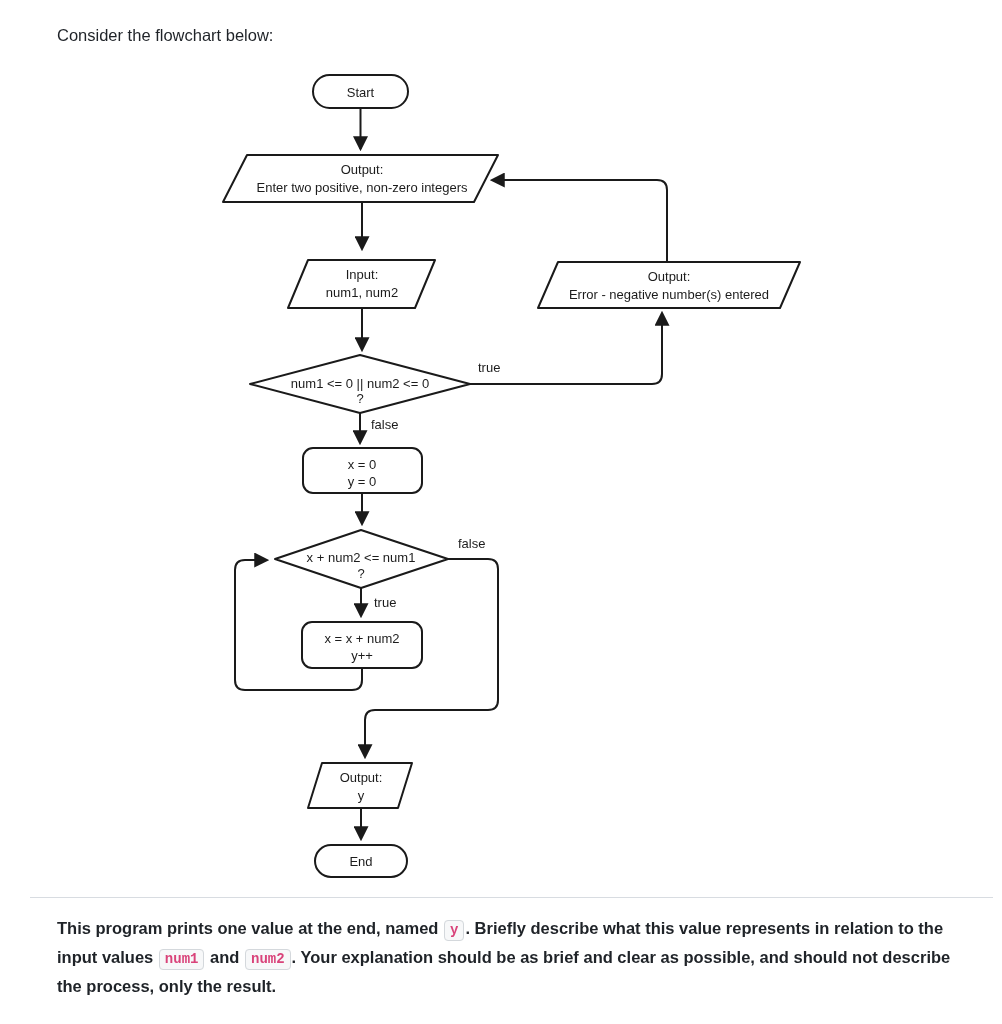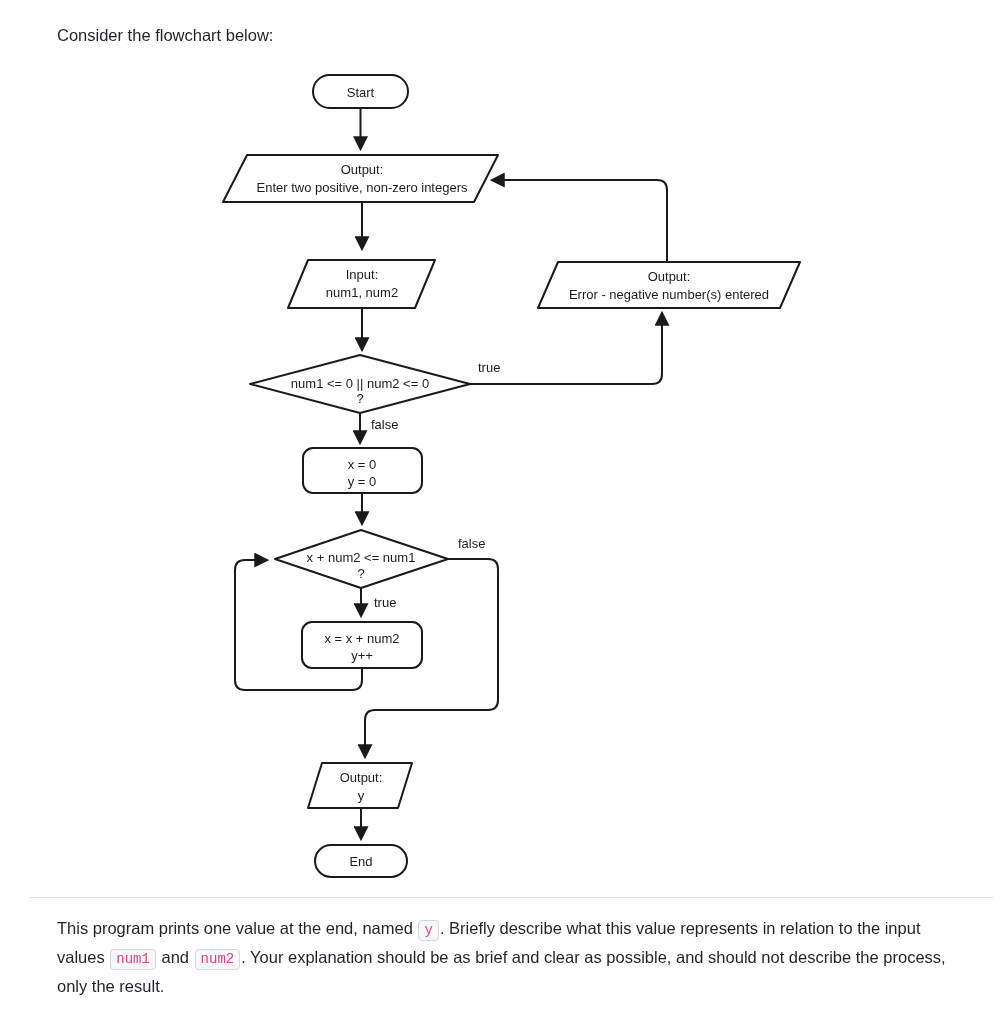--- a/index.html
+++ b/index.html
@@ -6,21 +6,21 @@
   .page{position:relative;width:1002px;height:1024px;background:#ffffff;
         font-family:"Liberation Sans",sans-serif;color:#212529;overflow:hidden;}
   .intro{position:absolute;left:57px;top:26px;font-size:16.5px;color:#1f2328;}
   svg.flow{position:absolute;left:0;top:0;}
   .shape{fill:#ffffff;stroke:#1a1a1a;stroke-width:2;stroke-linejoin:round;}
   .edge{fill:none;stroke:#1a1a1a;stroke-width:2;stroke-linejoin:round;}
   .ntext{font-family:"Liberation Sans",sans-serif;font-size:13px;fill:#1c1c1c;text-anchor:middle;}
   .etext{font-family:"Liberation Sans",sans-serif;font-size:13px;fill:#1c1c1c;text-anchor:start;}
   .divider{position:absolute;left:30px;top:897px;width:963px;height:1px;background:#d8dce1;}
   .question{position:absolute;left:57px;top:915px;width:897px;font-size:16.5px;
-            line-height:27px;color:#1f2328;}
+            line-height:27px;color:#1f2328;font-weight:bold;}
   .chip{font-family:"Liberation Mono","DejaVu Sans Mono",monospace;font-size:14px;
         color:#d9437a;background:#f7f8f9;border:1px solid #d4d8dc;border-radius:4px;
         padding:1px 5px 2px;margin:0 1px;white-space:nowrap;}
 </style>
 </head>
 <body>
 
 <div class="page">
 
   <div class="intro">Consider the flowchart below:</div>

